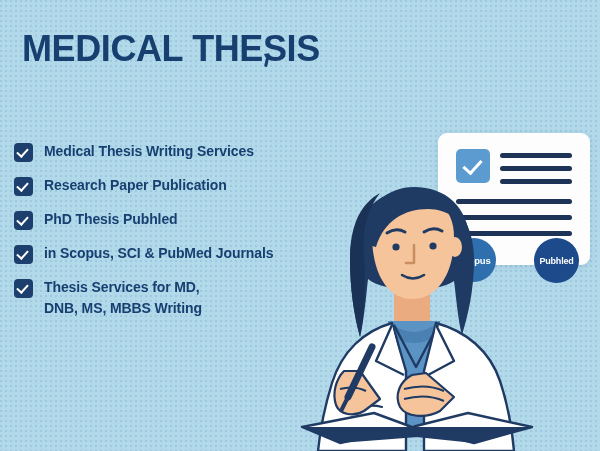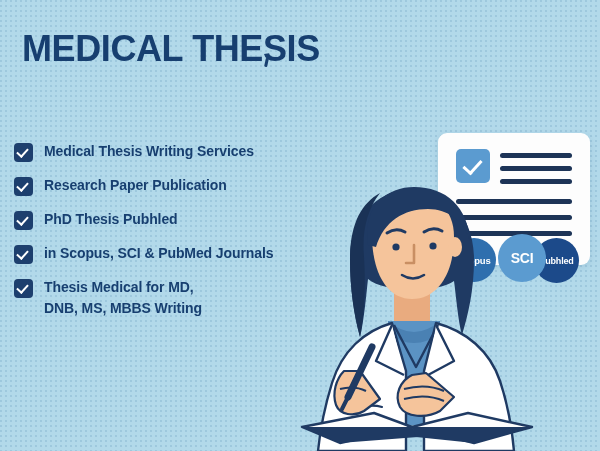--- a/index.html
+++ b/index.html
@@ -206,40 +206,39 @@
     <div class="check-item">
       <span class="checkbox"></span>
       <span class="check-text">
         <span class="l2">in Scopus, SCI &amp; PubMed Journals</span>
       </span>
     </div>
 
     <div class="check-item">
       <span class="checkbox"></span>
       <span class="check-text">
-        <span>Thesis Medical for MD,</span>
+        <span>Thesis Services for MD,</span>
         <span class="l2">DNB, MS, MBBS Writing</span>
       </span>
     </div>
 
   </div>
 
   <div id="doc-card">
     <div id="doc-check"></div>
     <div class="doc-line dl-s" style="top:20px"></div>
     <div class="doc-line dl-s" style="top:33px"></div>
     <div class="doc-line dl-s" style="top:46px"></div>
     <div class="doc-line dl-f" style="top:66px"></div>
     <div class="doc-line dl-f" style="top:82px"></div>
     <div class="doc-line dl-f" style="top:98px"></div>
   </div>
 
   <div class="badge" id="badge-scopus">Scopus</div>
   <div class="badge" id="badge-pubmed">Pubhled</div>
-  <div class="badge" id="badge-sci">SCI</div>
 
   <svg id="doctor" viewBox="0 0 250 276">
 
     <path d="M62 84 C62 36 96 14 124 14 C154 14 186 36 186 84 C186 116 180 140 174 160
              C170 146 168 120 166 106 C150 118 96 118 80 104 C78 122 76 146 72 162
              C66 140 62 114 62 84 Z" fill="#1f3a63"></path>
 
     <path d="M106 104 h36 v48 h-36 z" fill="#e9ab7f"></path>
 
     <path d="M84 60 C84 30 104 20 124 20 C146 20 166 32 166 62

